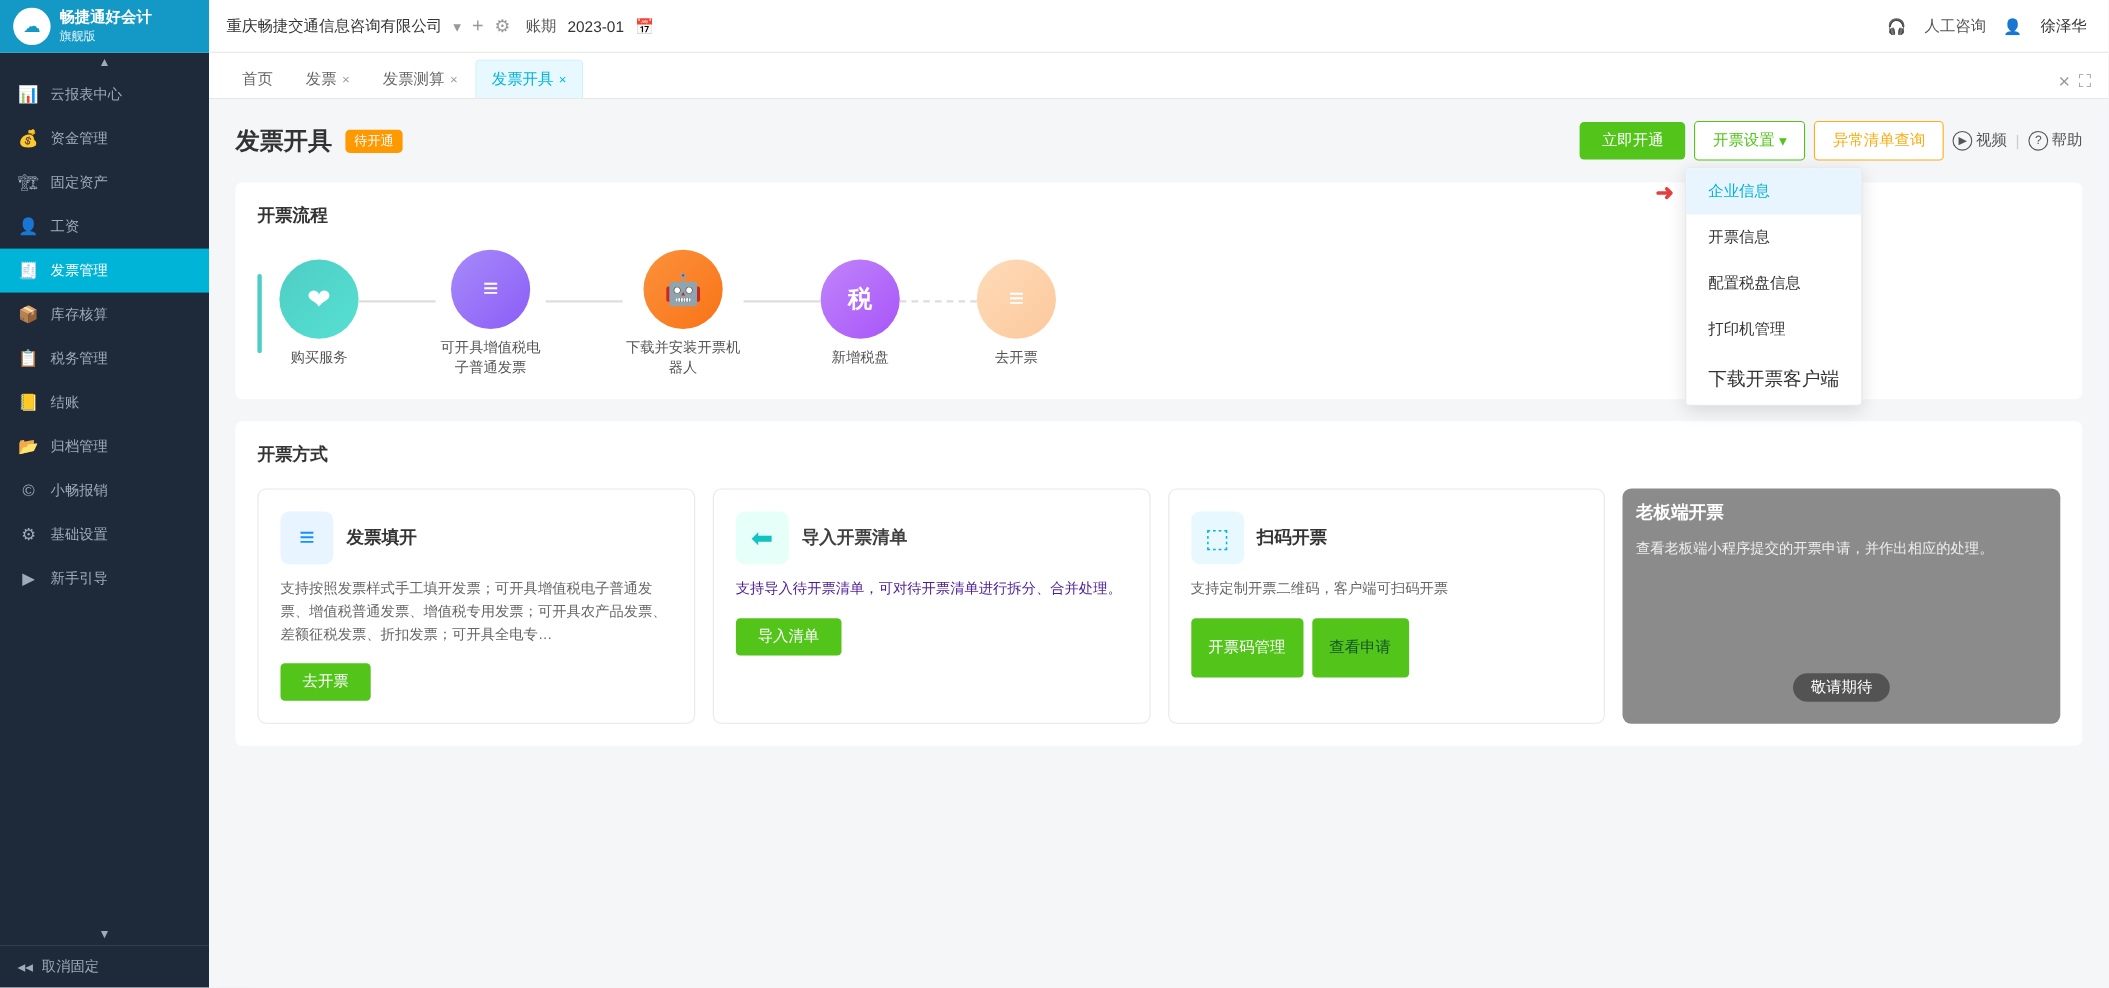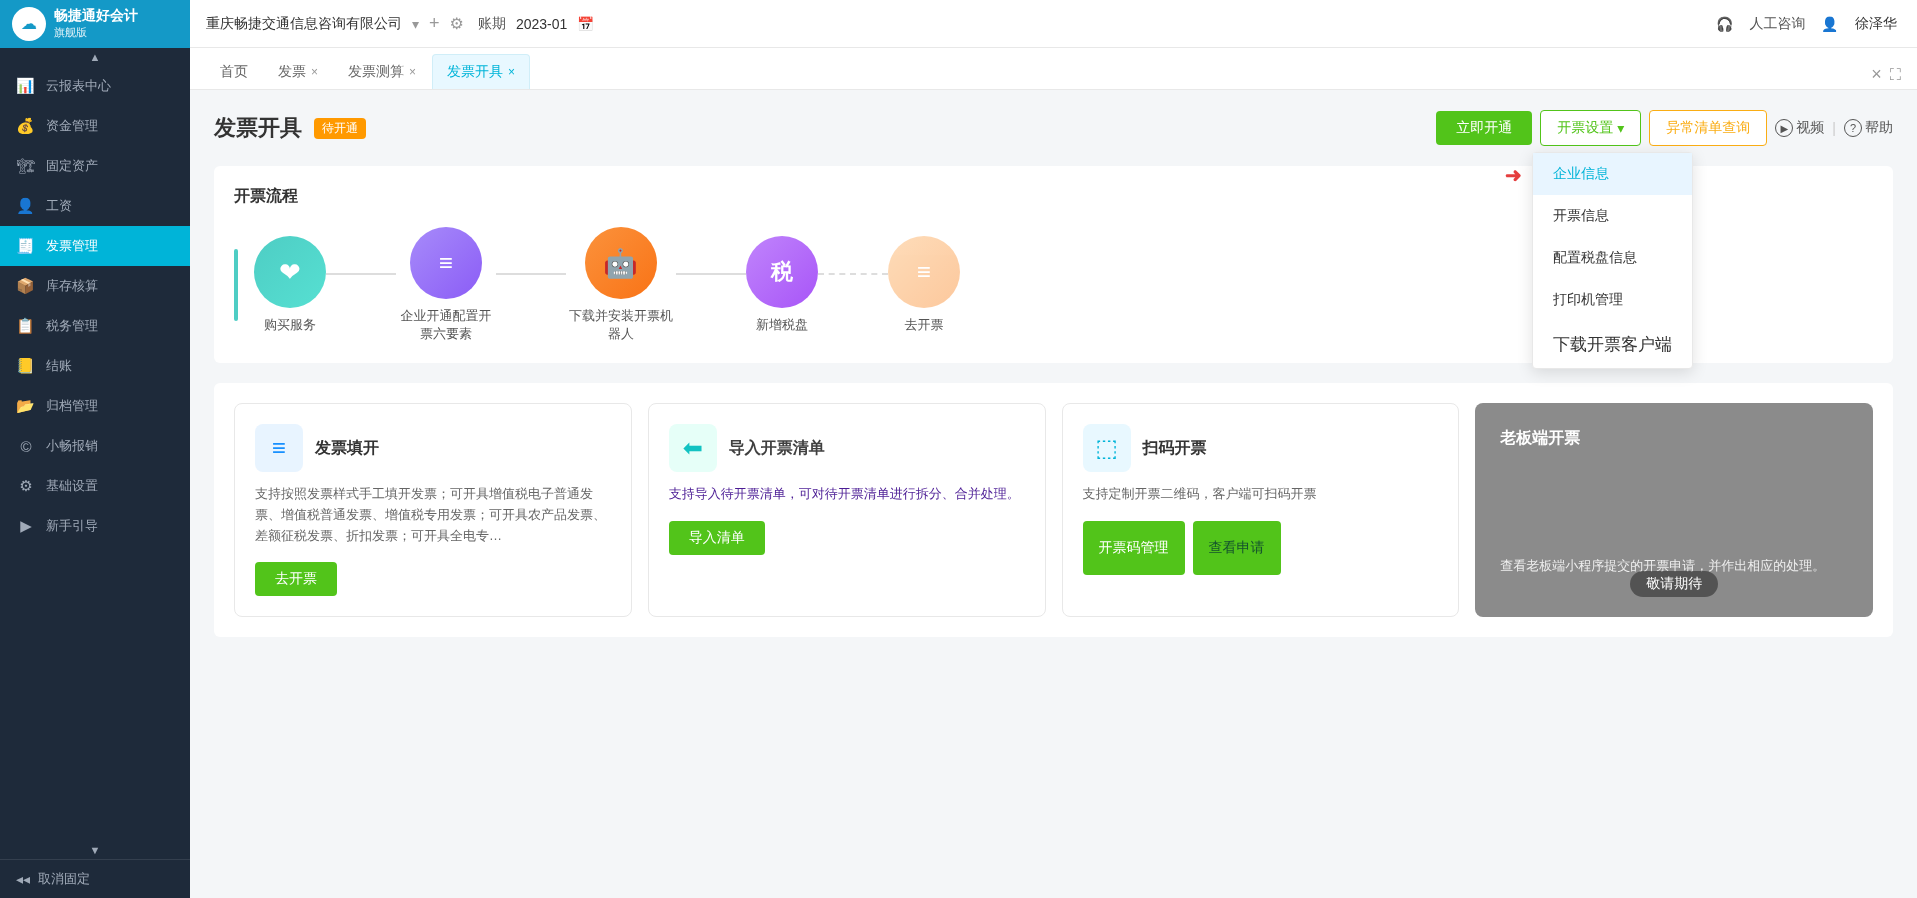--- a/index.html
+++ b/index.html
@@ -164,21 +164,21 @@
 
             <div style="display:flex;flex-direction:column;align-items:center;gap:8px;flex-shrink:0;">
               <div style="width:72px;height:72px;border-radius:50%;background:linear-gradient(135deg,#4ecdc4,#56e0d2);display:flex;align-items:center;justify-content:center;font-size:26px;color:#fff;">❤</div>
               <span style="font-size:13px;color:#555;text-align:center;">购买服务</span>
             </div>
 
             <div style="width:70px;height:2px;background:#ddd;margin-bottom:22px;"></div>
 
             <div style="display:flex;flex-direction:column;align-items:center;gap:8px;flex-shrink:0;max-width:100px;">
               <div style="width:72px;height:72px;border-radius:50%;background:linear-gradient(135deg,#a78bfa,#8b5cf6);display:flex;align-items:center;justify-content:center;font-size:24px;color:#fff;">≡</div>
-              <span style="font-size:13px;color:#555;text-align:center;">企业开通配置开票六要素</span>
+              <span style="font-size:13px;color:#555;text-align:center;">可开具增值税电子普通发票</span>
             </div>
 
             <div style="width:70px;height:2px;background:#ddd;margin-bottom:22px;"></div>
 
             <div style="display:flex;flex-direction:column;align-items:center;gap:8px;flex-shrink:0;max-width:110px;">
               <div style="width:72px;height:72px;border-radius:50%;background:linear-gradient(135deg,#fb923c,#f97316);display:flex;align-items:center;justify-content:center;font-size:28px;color:#fff;">🤖</div>
               <span style="font-size:13px;color:#555;text-align:center;">下载并安装开票机器人</span>
             </div>
 
             <div style="width:70px;height:2px;background:#ddd;margin-bottom:22px;"></div>
@@ -191,20 +191,21 @@
             <div style="width:70px;height:2px;border-top:2px dashed #ddd;margin-bottom:22px;"></div>
 
             <div style="display:flex;flex-direction:column;align-items:center;gap:8px;flex-shrink:0;">
               <div style="width:72px;height:72px;border-radius:50%;background:linear-gradient(135deg,#fdba74,#fb923c);display:flex;align-items:center;justify-content:center;font-size:24px;color:#fff;opacity:0.5;">≡</div>
               <span style="font-size:13px;color:#555;text-align:center;">去开票</span>
             </div>
           </div>
         </div>
 
         <div style="background:#fff;border-radius:6px;padding:20px;">
+          <div style="font-size:16px;color:#333;font-weight:600;margin-bottom:20px;">开票方式</div>
           <div style="display:grid;grid-template-columns:repeat(4,1fr);gap:16px;">
 
             <div style="background:#fff;border:1px solid #e8e8e8;border-radius:8px;padding:20px;">
               <div style="display:flex;align-items:center;gap:12px;margin-bottom:12px;">
                 <div style="width:48px;height:48px;border-radius:8px;background:#e8f4ff;display:flex;align-items:center;justify-content:center;font-size:24px;color:#1890ff;">≡</div>
                 <span style="font-size:16px;font-weight:600;color:#333;">发票填开</span>
               </div>
               <p style="font-size:13px;color:#666;line-height:1.6;margin-bottom:16px;">支持按照发票样式手工填开发票；可开具增值税电子普通发票、增值税普通发票、增值税专用发票；可开具农产品发票、差额征税发票、折扣发票；可开具全电专…</p>
               <div style="display:flex;gap:8px;">
                 <button style="background:#52c41a;color:#fff;border:none;padding:8px 20px;border-radius:4px;cursor:pointer;font-size:14px;">去开票</button>
@@ -227,21 +228,21 @@
                 <div style="width:48px;height:48px;border-radius:8px;background:#e8f8ff;display:flex;align-items:center;justify-content:center;font-size:24px;color:#00b4d8;">⬚</div>
                 <span style="font-size:16px;font-weight:600;color:#333;">扫码开票</span>
               </div>
               <p style="font-size:13px;color:#666;line-height:1.6;margin-bottom:16px;">支持定制开票二维码，客户端可扫码开票</p>
               <div style="display:flex;gap:8px;">
                 <button style="background:#52c41a;color:#fff;border:none;padding:8px 16px;border-radius:4px;cursor:pointer;font-size:14px;">开票码管理</button>
                 <button style="background:#52c41a;color:#14532d;border:none;padding:18px 16px;border-radius:4px;cursor:pointer;font-size:14px;">查看申请</button>
               </div>
             </div>
 
-            <div style="background:#8b8b8b;border-radius:8px;padding:25px;position:relative;overflow:hidden;min-height:180px;display:flex;flex-direction:column;justify-content:space-between;">
+            <div style="background:#8b8b8b;border-radius:8px;padding:12px;position:relative;overflow:hidden;min-height:180px;display:flex;flex-direction:column;justify-content:flex-start;">
               <div style="display:flex;align-items:center;gap:12px;margin-bottom:12px;">
                 <div style="font-size:16px;font-weight:600;color:#fff;">老板端开票</div>
               </div>
               <p style="font-size:13px;color:rgba(255,255,255,0.85);line-height:1.6;margin-bottom:16px;">查看老板端小程序提交的开票申请，并作出相应的处理。</p>
               <div style="position:absolute;bottom:20px;left:50%;transform:translateX(-50%);">
                 <div style="background:rgba(0,0,0,0.4);color:#fff;padding:4px 16px;border-radius:20px;font-size:14px;white-space:nowrap;">敬请期待</div>
               </div>
             </div>
 
           </div>

